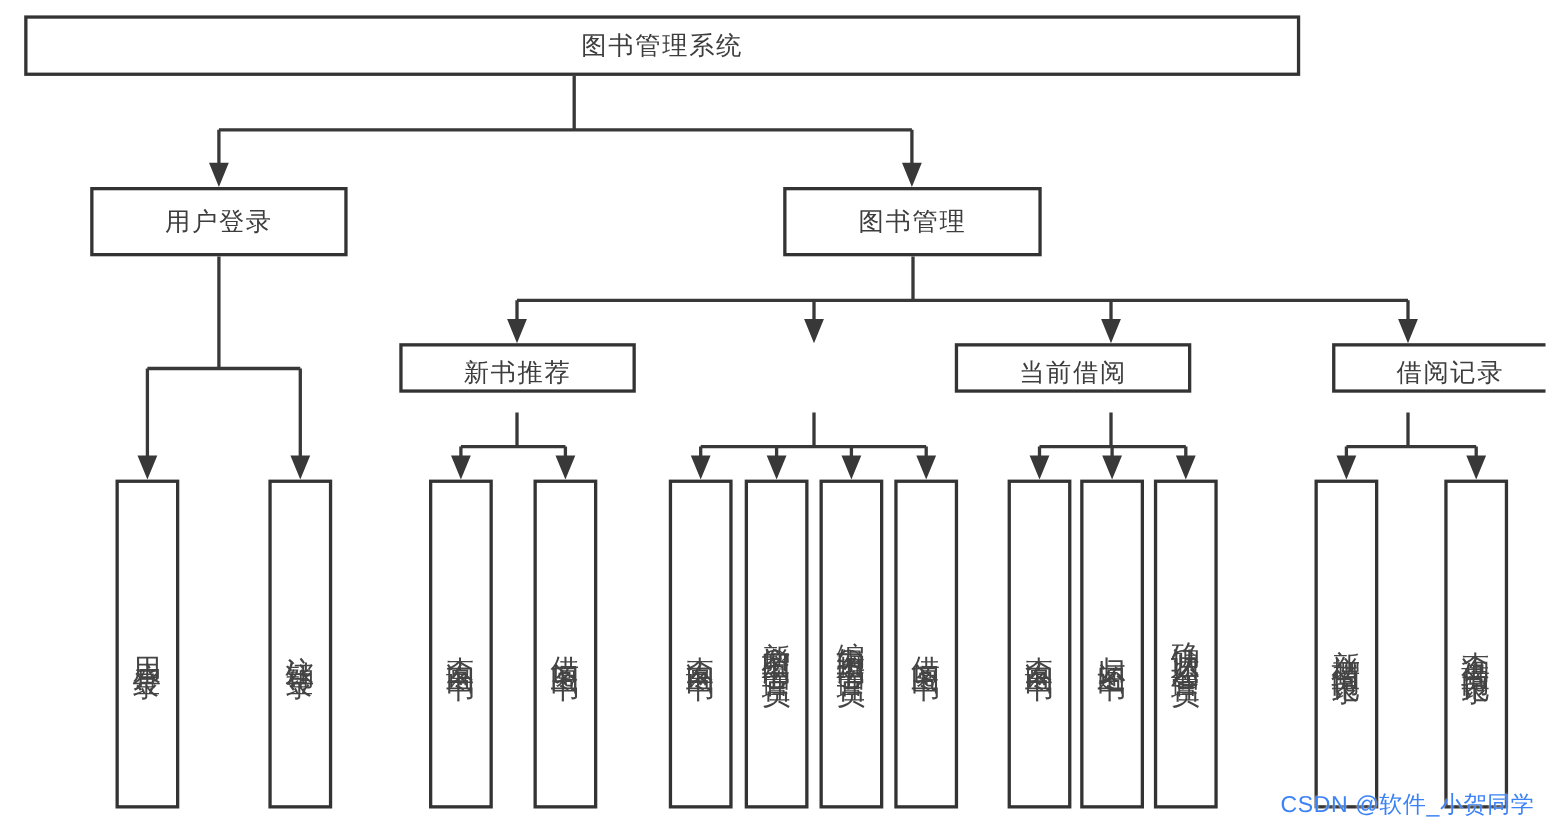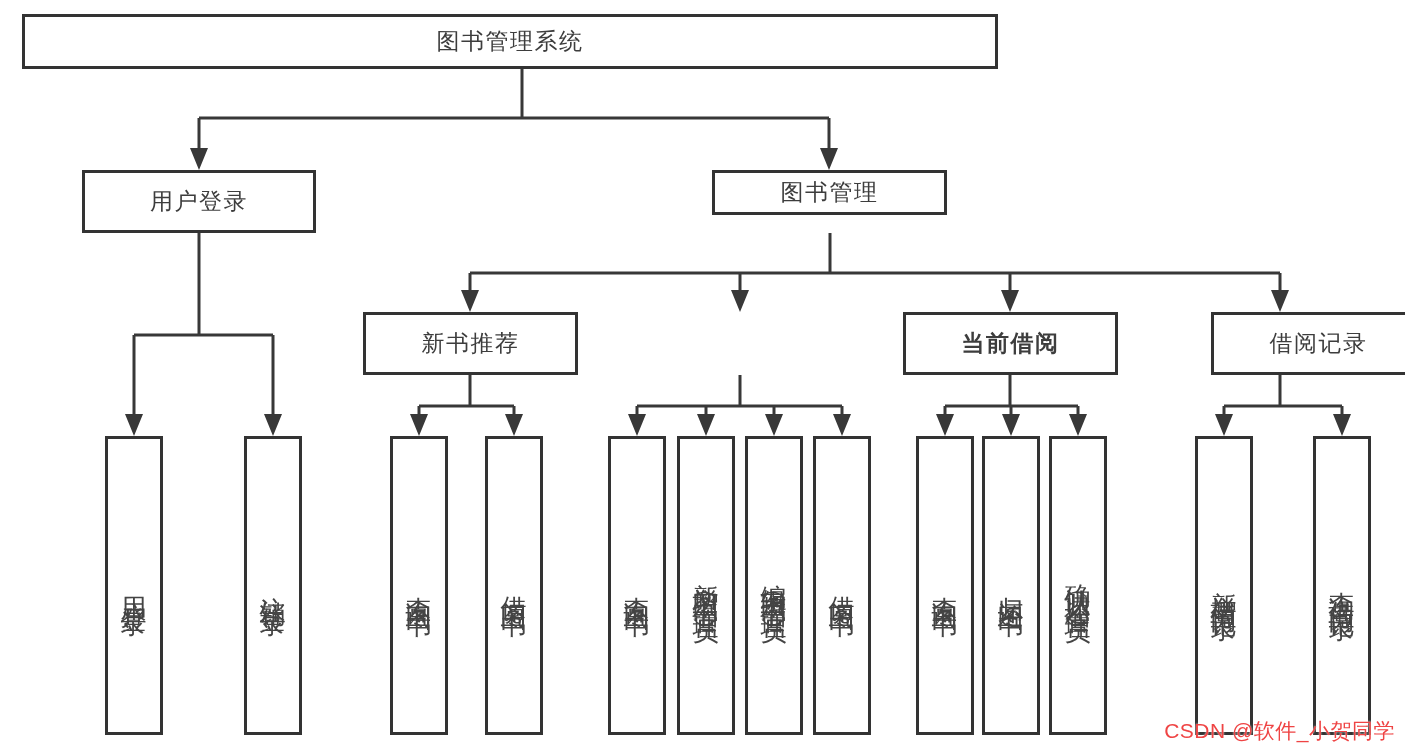--- a/index.html
+++ b/index.html
@@ -10,42 +10,42 @@
   }
   .stage{position:absolute;left:0;top:0;width:1405px;height:747px;}
   svg.connectors{position:absolute;left:0;top:0;z-index:1;}
   .box{
     position:absolute;z-index:2;box-sizing:border-box;
     border:3px solid #333333;background:#ffffff;
     display:flex;align-items:center;justify-content:center;
     color:#3d3d3d;
   }
   .hbox{font-size:23px;letter-spacing:1.5px;}
-  .root{left:22px;top:14px;width:976px;height:55px;}
+  .root{left:22px;top:14px;width:1160px;height:55px;}
   .l1a{left:82px;top:170px;width:234px;height:63px;}
-  .l1b{left:712px;top:170px;width:235px;height:45px;}
-  .l2{top:312px;height:63px;width:215px;}
+  .l1b{left:712px;top:170px;width:235px;height:63px;}
+  .l2{top:312px;height:45px;width:215px;align-items:flex-end;}
   .l2a{left:363px;}
   .l2b{left:633px;}
-  .l2c{left:903px;font-weight:bold;}
+  .l2c{left:868px;}
   .l2d{left:1173px;margin-left:38px;}
   .leaf{top:436px;height:299px;width:58px;}
   .vtext{
     writing-mode:vertical-rl;text-orientation:mixed;
     font-size:26px;letter-spacing:5px;line-height:52px;
     color:#444444;white-space:nowrap;
   }
   .lf1{left:105px;}  .lf2{left:244px;}
   .lf3{left:390px;}  .lf4{left:485px;}
   .lf5{left:608px;}  .lf6{left:677px;}  .lf7{left:745px;}  .lf8{left:813px;}
   .lf9{left:916px;}  .lf10{left:982px;} .lf11{left:1049px;}
   .lf12{left:1195px;}.lf13{left:1313px;}
   .watermark{
     position:absolute;z-index:3;right:10px;bottom:2px;
-    font-size:21px;color:#ef4444;letter-spacing:0.5px;
+    font-size:21px;color:#3b82f6;letter-spacing:0.5px;
     text-shadow:0 0 2px #ffffff;
   }
 </style>
 </head>
 <body>
 
 <div class="stage">
 
   <svg class="connectors" width="1405" height="747" viewBox="0 0 1405 747">
     <path fill="none" stroke="#383838" stroke-width="3" d="

